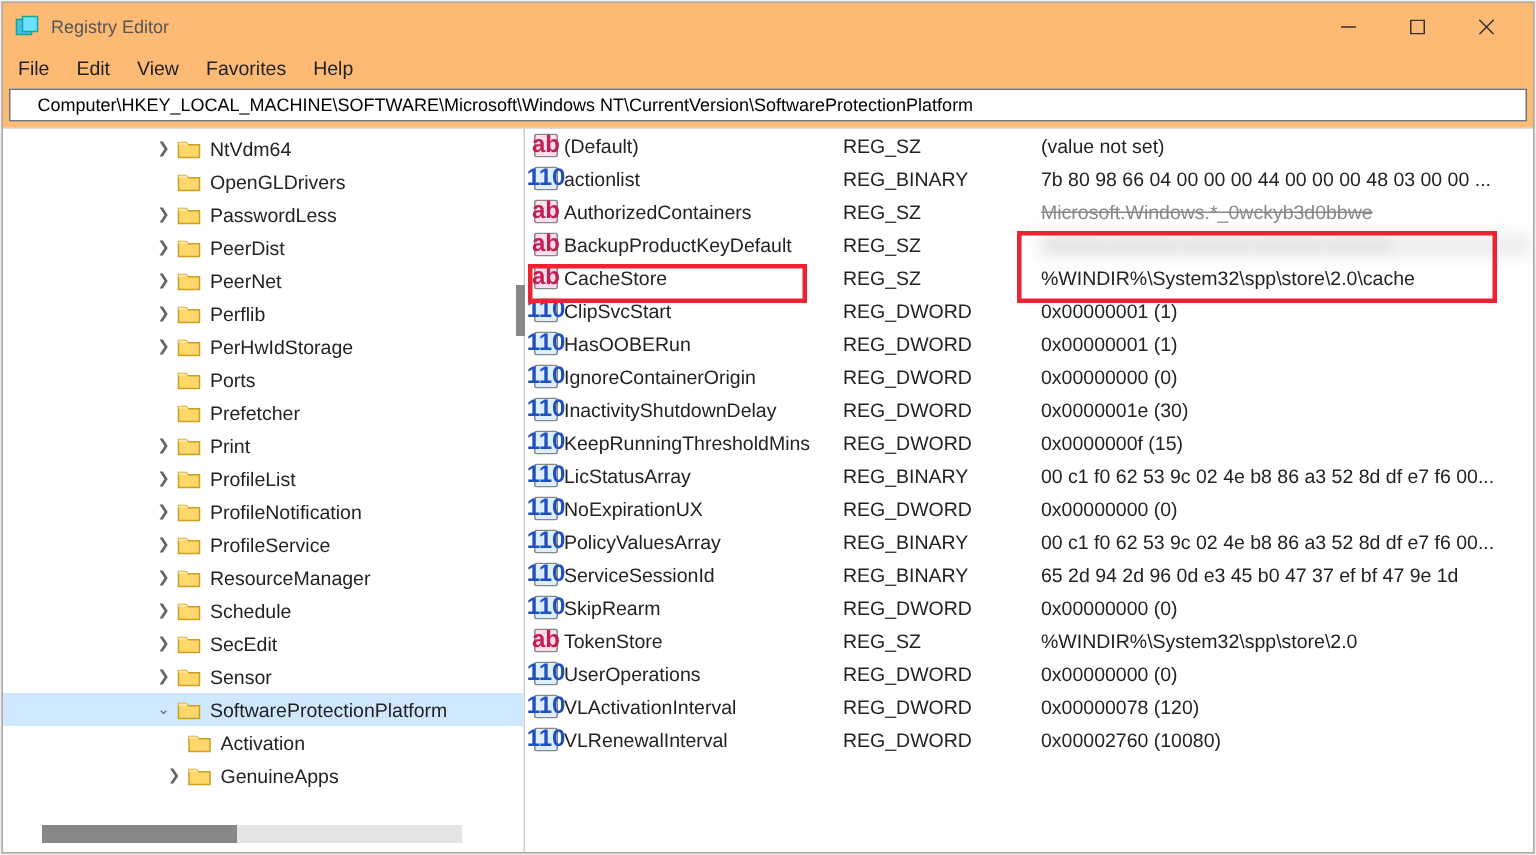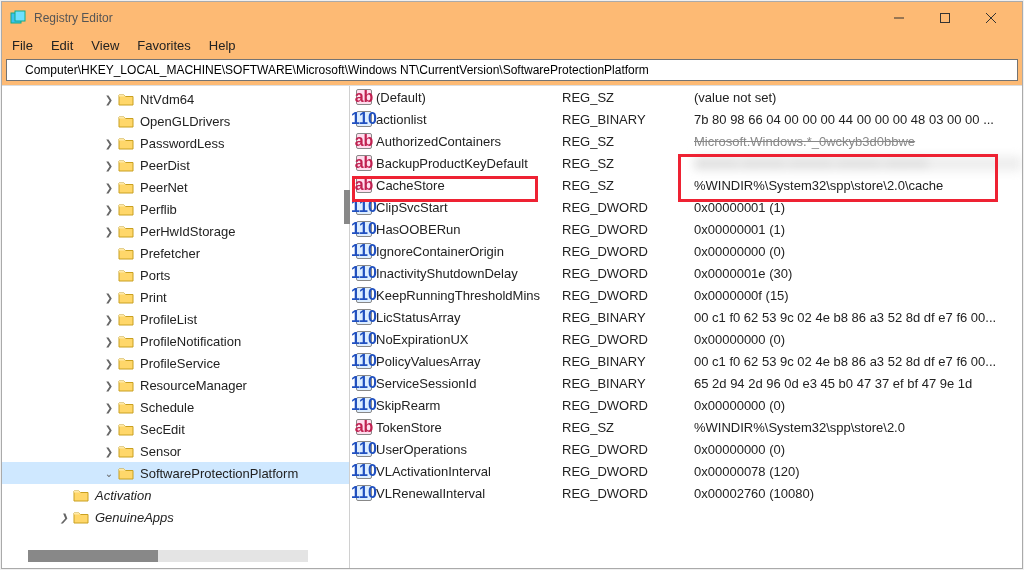--- a/index.html
+++ b/index.html
@@ -13,21 +13,21 @@
   .menubar { display: flex; gap: 18px; padding: 4px 10px; font-size: 13px; color: #222; }
   .menubar span { cursor: default; }
   .addrbar { border: 1px solid #737373; margin: 2px 4px 4px 4px; padding: 3px 18px; font-size: 12px; background: #fff; }
   .split { flex: 1; display: flex; overflow: hidden; border-top: 1px solid #ddd; }
   .tree { width: 348px; border-right: 1px solid #d0d0d0; overflow: hidden; position: relative; background:#fff; }
   .tree-inner { position: absolute; top:0; left:0; right:0; padding-top:2px;}
   .tree-row { display: flex; align-items: center; height: 22px; font-size: 13px; color: #222; white-space: nowrap; padding-left: 100px;}
   .tree-row .exp { width: 14px; color:#666; font-size:10px; text-align:center; margin-right:2px;}
   .tree-row .folder { width:16px; height:14px; margin-right:6px; display:flex;align-items:center;justify-content:center;}
   .tree-row.sel { background:#cfe8ff; }
-  .tree-row.indent1 { padding-left: 55px; font-style: italic; }
+  .tree-row.indent1 { padding-left: 107px; }
   .tree-scroll { position:absolute; bottom:6px; left:26px; width:280px; height:12px; background:#e4e4e4; }
   .tree-scroll-thumb{ width:130px; height:12px; background:#888; }
   .values { flex:1; overflow:hidden; background:#fff; position:relative;}
   .colhead { display:flex; height:24px; border-bottom:1px solid #e0e0e0; font-size:13px; color:#333; align-items:center;}
   .colhead .col-n{ width:212px; padding-left:8px;}
   .colhead .col-t{ width:132px;}
   .colhead .col-d{ flex:1;}
   .vrow { display:flex; align-items:center; height:22px; font-size:13px; color:#222;}
   .vrow .vn{ width:212px; padding-left:6px; display:flex; align-items:center; gap:4px; white-space:nowrap; overflow:hidden;}
   .vrow .vt{ width:132px; white-space:nowrap;}
@@ -157,31 +157,31 @@
             <span>PerHwIdStorage</span>
           </div>
           <div class="tree-row">
             <span class="exp"></span>
             <span class="folder">
               <svg width="16" height="14" viewBox="0 0 16 14">
                 <path d="M1 3 L6 3 L7.5 4.5 L15 4.5 L15 13 L1 13 Z" fill="#ffd76a" stroke="#c9a020"></path>
                 <path d="M1 3 L6 3 L7.5 4.5 L1 4.5 Z" fill="#ffe9a8"></path>
               </svg>
             </span>
+            <span>Ports</span>
+          </div>
+          <div class="tree-row">
+            <span class="exp"></span>
+            <span class="folder">
+              <svg width="16" height="14" viewBox="0 0 16 14">
+                <path d="M1 3 L6 3 L7.5 4.5 L15 4.5 L15 13 L1 13 Z" fill="#ffd76a" stroke="#c9a020"></path>
+                <path d="M1 3 L6 3 L7.5 4.5 L1 4.5 Z" fill="#ffe9a8"></path>
+              </svg>
+            </span>
             <span>Prefetcher</span>
-          </div>
-          <div class="tree-row">
-            <span class="exp"></span>
-            <span class="folder">
-              <svg width="16" height="14" viewBox="0 0 16 14">
-                <path d="M1 3 L6 3 L7.5 4.5 L15 4.5 L15 13 L1 13 Z" fill="#ffd76a" stroke="#c9a020"></path>
-                <path d="M1 3 L6 3 L7.5 4.5 L1 4.5 Z" fill="#ffe9a8"></path>
-              </svg>
-            </span>
-            <span>Ports</span>
           </div>
           <div class="tree-row">
             <span class="exp">❯</span>
             <span class="folder">
               <svg width="16" height="14" viewBox="0 0 16 14">
                 <path d="M1 3 L6 3 L7.5 4.5 L15 4.5 L15 13 L1 13 Z" fill="#ffd76a" stroke="#c9a020"></path>
                 <path d="M1 3 L6 3 L7.5 4.5 L1 4.5 Z" fill="#ffe9a8"></path>
               </svg>
             </span>
             <span>Print</span>

